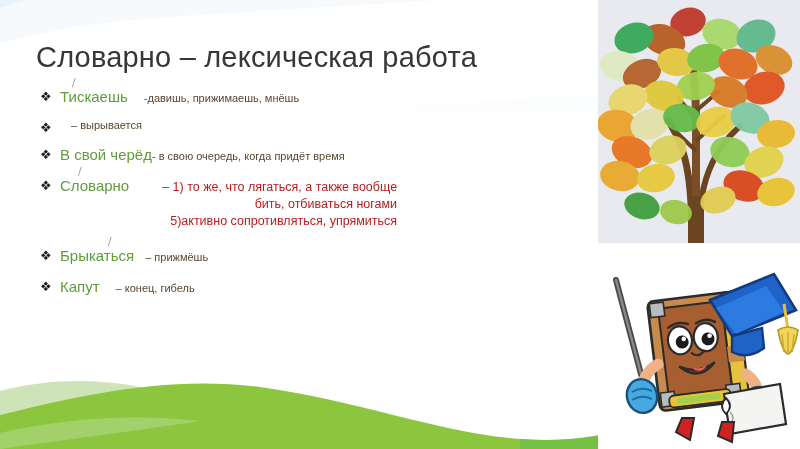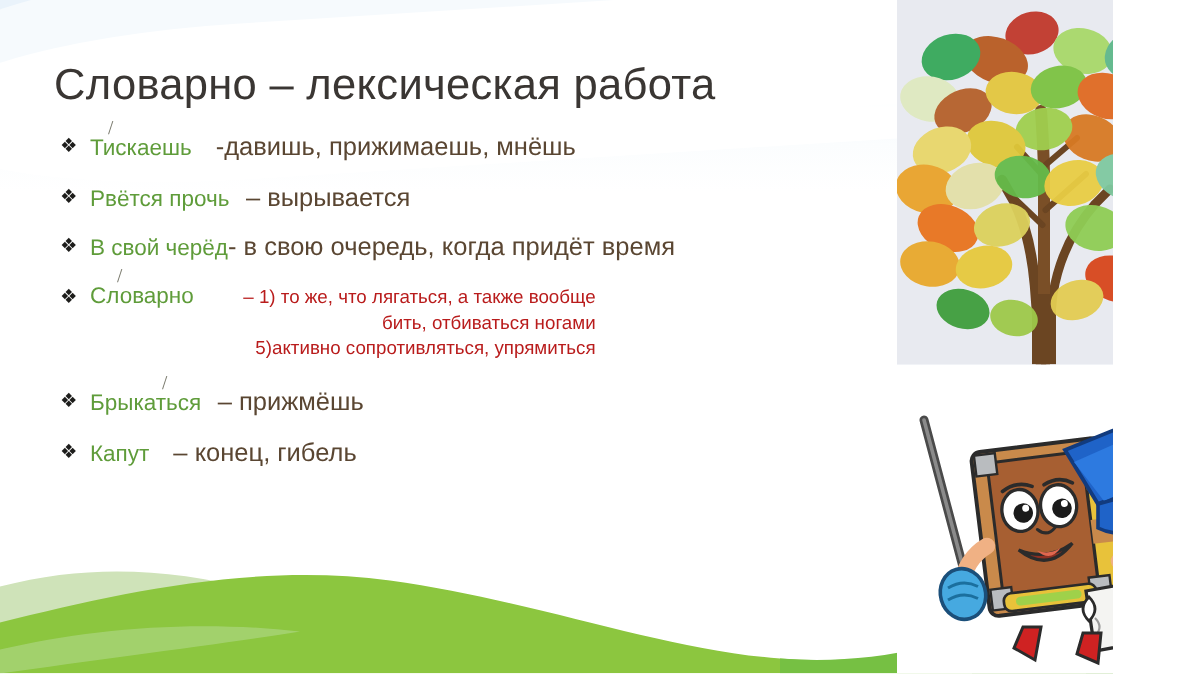--- a/index.html
+++ b/index.html
@@ -7,21 +7,21 @@
     margin: 0;
     padding: 0;
     background: #ffffff;
   }
   body {
     font-family: "Liberation Sans", "DejaVu Sans", sans-serif;
   }
 
   .slide {
     position: relative;
-    width: 742px;
+    width: 800px;
     height: 449px;
     overflow: hidden;
     background: #ffffff;
   }
 
   
   .bg {
     position: absolute;
     inset: 0;
     background: linear-gradient(to bottom,
@@ -124,21 +124,21 @@
   .term .stress {
     position: absolute;
     top: -11px;
     font-size: 12px;
     color: #7b7b6e;
     font-style: italic;
     line-height: 1;
     transform: scaleX(.7);
   }
   .def {
-    font-size: 17px;
+    font-size: 11px;
     color: #5a4632;
     white-space: nowrap;
   }
   .def-block {
     font-size: 12.5px;
     color: #b91c1c;
     line-height: 1.35;
   }
   .def-line { white-space: nowrap; }
   .def-line.ind1 { padding-left: 0px; }
@@ -204,23 +204,20 @@
           <span class="stress" style="left:12px;">/</span>
           <span>Тискаешь</span>
         </span>
         <span class="def gap-lg">-давишь, прижимаешь, мнёшь</span>
       </div>
     </div>
 
     <div class="entry">
       <span class="bullet">❖</span>
       <div class="row">
-        <span class="term">
-          <span>Рвётся прочь</span>
-        </span>
         <span class="def gap-md">– вырывается</span>
       </div>
     </div>
 
     <div class="entry">
       <span class="bullet">❖</span>
       <div class="row">
         <span class="term">
           <span>В свой черёд</span>
         </span>

